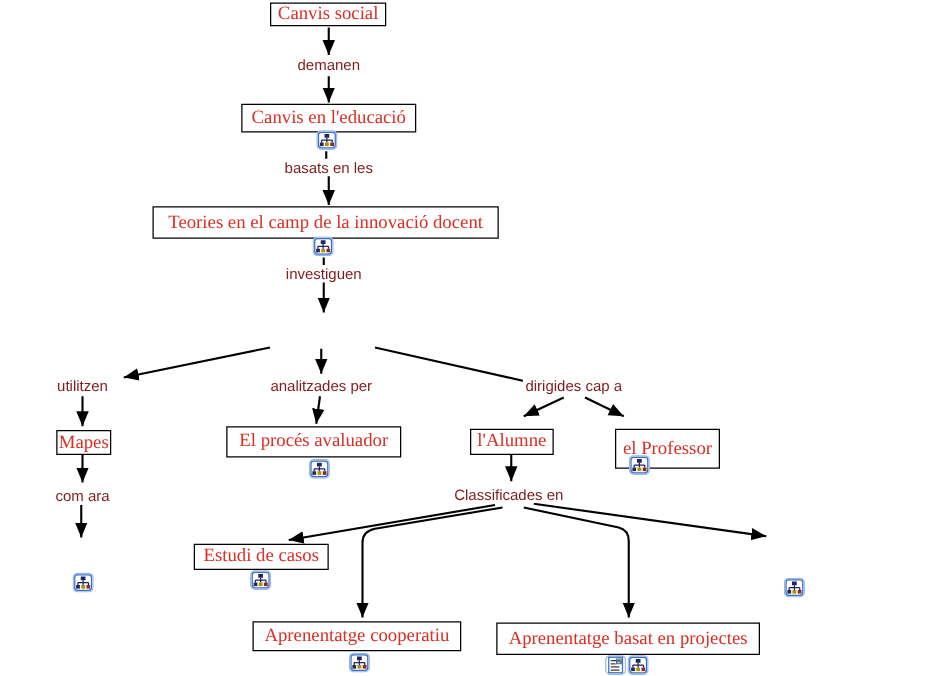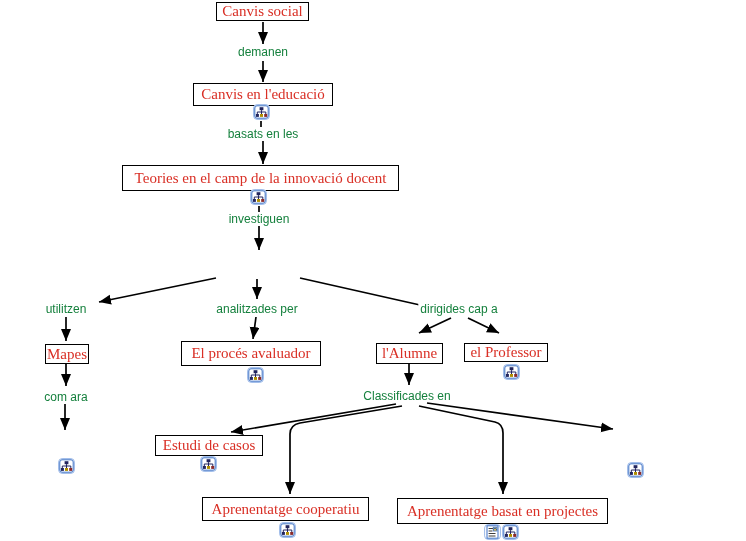--- a/index.html
+++ b/index.html
@@ -24,21 +24,21 @@
     line-height:1;
     display:flex;
     align-items:center;
     justify-content:center;
     white-space:nowrap;
   }
   .linklabel{
     position:absolute;
     z-index:2;
     transform:translateX(-50%);
-    color:#15803d;
+    color:#7f1d1d;
     font-size:12px;
     line-height:12px;
     white-space:nowrap;
     background:#ffffff;
     padding:0 2px;
   }
   .res-icon{
     position:absolute;
     z-index:4;
     width:17px;height:16px;
@@ -111,21 +111,21 @@
 
   <div class="node" style="left:122px;top:165px;width:277px;height:26px">Teories en el camp de la innovació docent</div>
 
 
   <div class="node" style="left:45px;top:344px;width:44px;height:20px">Mapes</div>
 
   <div class="node" style="left:181px;top:341px;width:140px;height:25px">El procés avaluador</div>
 
   <div class="node" style="left:376px;top:343px;width:67px;height:21px">l'Alumne</div>
 
-  <div class="node" style="left:464px;top:343px;width:84px;height:19px">el Professor</div>
+  <div class="node" style="left:492px;top:343px;width:84px;height:32px">el Professor</div>
 
 
   <div class="node" style="left:155px;top:435px;width:108px;height:21px">Estudi de casos</div>
 
   <div class="node" style="left:202px;top:497px;width:167px;height:24px">Aprenentatge cooperatiu</div>
 
   <div class="node" style="left:397px;top:498px;width:211px;height:26px">Aprenentatge basat en projectes</div>
 
 
   <div class="linklabel" style="left:263px;top:46px">demanen</div>

